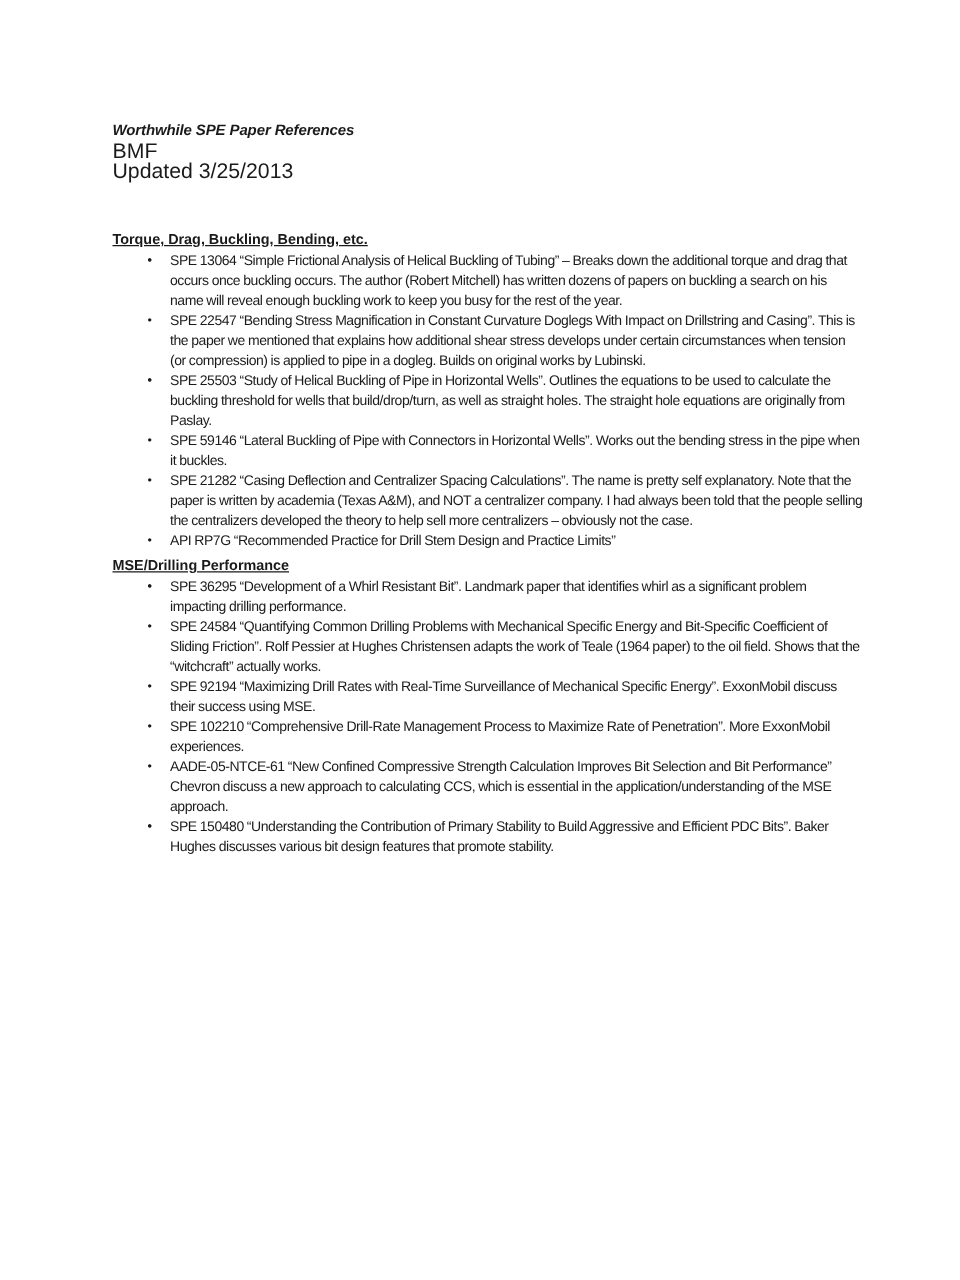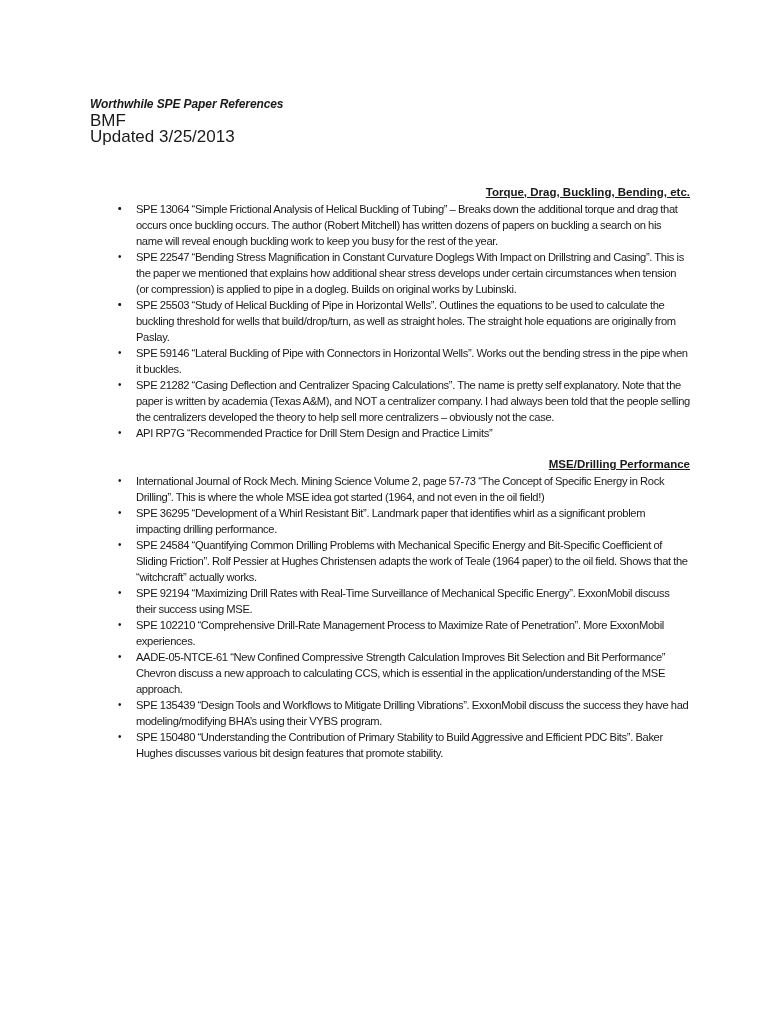--- a/index.html
+++ b/index.html
@@ -33,24 +33,23 @@
       font-size: 17px;
       line-height: 16px;
       margin: 0;
     }
     .section-heading {
       font-size: 11.5px;
       font-weight: bold;
       text-decoration: underline;
       margin: 0;
       line-height: 15px;
-      text-align: right;
     }
     .section-1 { margin-top: 40px; }
-    .section-2 { margin-top: 16px; }
+    .section-2 { margin-top: 5px; }
     ul.refs {
       list-style: none;
       margin: 1px 0 0 0;
       padding: 0;
     }
     ul.refs li {
       position: relative;
       padding-left: 46px;
       font-size: 11.2px;
       line-height: 16px;
@@ -83,23 +82,23 @@
       <li><span class="bullet">•</span><span>SPE 25503 “Study of Helical Buckling of Pipe in Horizontal Wells”.  Outlines the equations to be used to calculate the buckling threshold for wells that build/drop/turn, as well as straight holes.  The straight hole equations are originally from Paslay.</span></li>
       <li><span class="bullet">•</span><span>SPE 59146 “Lateral Buckling of Pipe with Connectors in Horizontal Wells”.  Works out the bending stress in the pipe when it buckles.</span></li>
       <li><span class="bullet">•</span><span>SPE 21282 “Casing Deflection and Centralizer Spacing Calculations”. The name is pretty self explanatory. Note that the paper is written by academia (Texas A&amp;M), and NOT a centralizer company.  I had always been told that the people selling the centralizers developed the theory to help sell more centralizers – obviously not the case.</span></li>
       <li><span class="bullet">•</span><span>API RP7G “Recommended Practice for Drill Stem Design and Practice Limits”</span></li>
     </ul>
   </div>
 
   <div class="section section-2">
     <h2 class="section-heading">MSE/Drilling Performance</h2>
     <ul class="refs">
-      <li><span class="bullet">•</span><span>International Journal of Rock Mech. Mining Science Volume 2, page 57-73 “The Concept of Specific Energy in Rock Drilling”. This is where the whole MSE idea got started (1964, and not even in the oil field!)</span></li>
+      <li><span class="bullet">•</span></li>
       <li><span class="bullet">•</span><span>SPE 36295 “Development of a Whirl Resistant Bit”.  Landmark paper that identifies whirl as a significant problem impacting drilling performance.</span></li>
       <li><span class="bullet">•</span><span>SPE 24584 “Quantifying Common Drilling Problems with Mechanical Specific Energy and Bit-Specific Coefficient of Sliding Friction”.  Rolf Pessier at Hughes Christensen adapts the work of Teale (1964 paper) to the oil field. Shows that the “witchcraft” actually works.</span></li>
       <li><span class="bullet">•</span><span>SPE 92194 “Maximizing Drill Rates with Real-Time Surveillance of Mechanical Specific Energy”. ExxonMobil discuss their success using MSE.</span></li>
       <li><span class="bullet">•</span><span>SPE 102210 “Comprehensive Drill-Rate Management Process to Maximize Rate of Penetration”.  More ExxonMobil experiences.</span></li>
       <li><span class="bullet">•</span><span>AADE-05-NTCE-61 “New Confined Compressive Strength Calculation Improves Bit Selection and Bit Performance” Chevron discuss a new approach to calculating CCS, which is essential in the application/understanding of the MSE approach.</span></li>
-      <li><span class="bullet">•</span><span>SPE 135439 “Design Tools and Workflows to Mitigate Drilling Vibrations”.  ExxonMobil discuss the success they have had modeling/modifying BHA’s using their VYBS program.</span></li>
+      <li><span class="bullet">•</span></li>
       <li><span class="bullet">•</span><span>SPE 150480 “Understanding the Contribution of Primary Stability to Build Aggressive and Efficient PDC Bits”.  Baker Hughes discusses various bit design features that promote stability.</span></li>
     </ul>
   </div>
 </div>
 
 </body></html>

